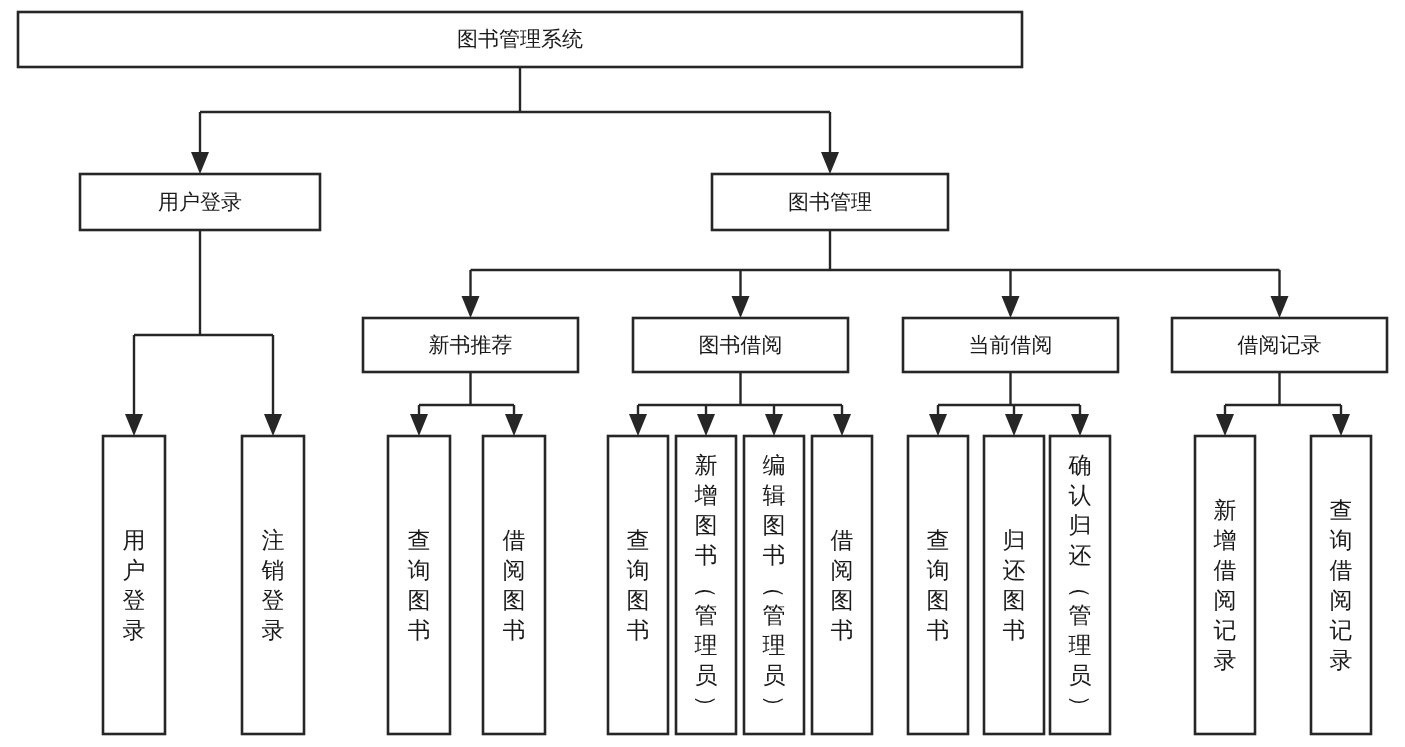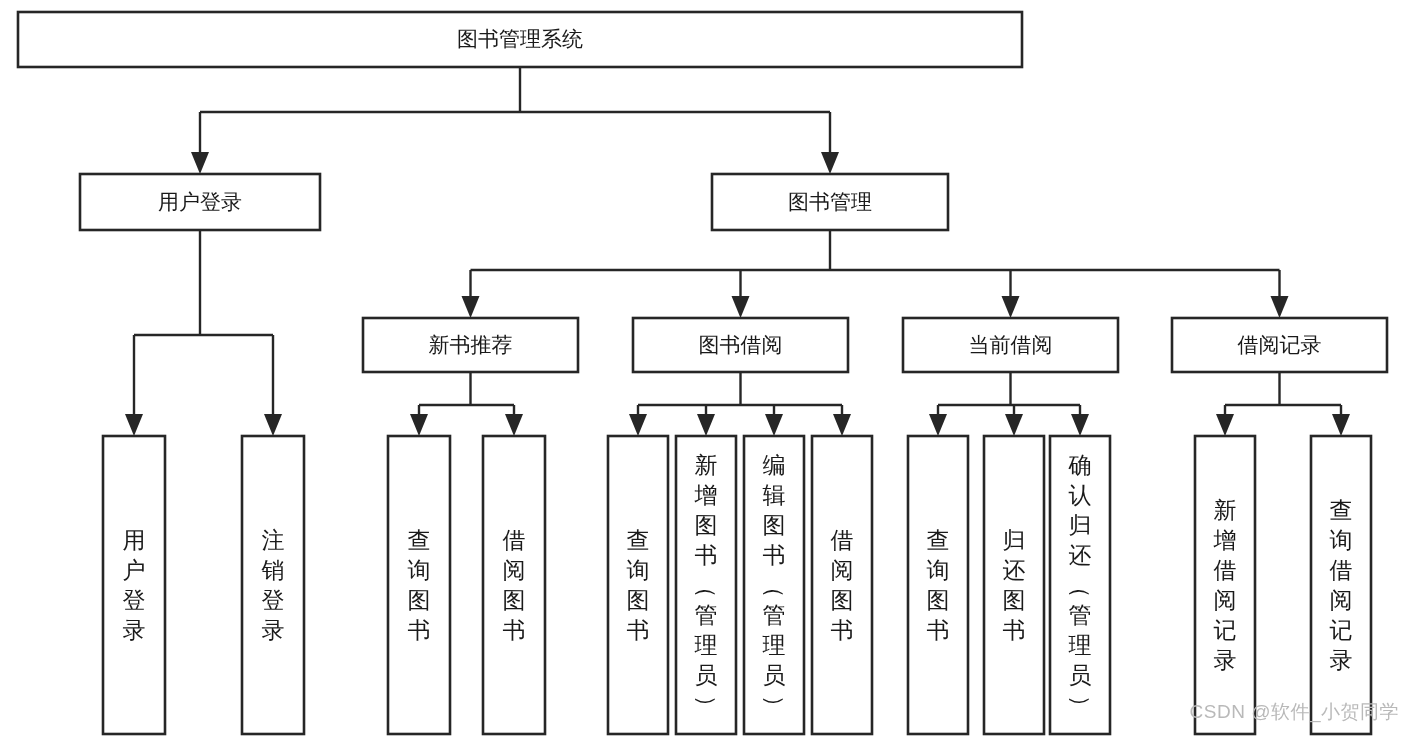--- a/index.html
+++ b/index.html
@@ -258,14 +258,13 @@
           <rect x="1311" y="436" width="60" height="298" class="node-rect"></rect>
           <text x="1341" y="518.4" class="node-label-vert">查</text>
           <text x="1341" y="548.4" class="node-label-vert">询</text>
           <text x="1341" y="578.4" class="node-label-vert">借</text>
           <text x="1341" y="608.4" class="node-label-vert">阅</text>
           <text x="1341" y="638.4" class="node-label-vert">记</text>
           <text x="1341" y="668.4" class="node-label-vert">录</text>
         </g>
       </g>
   </svg>
-  <div class="watermark">CSDN @软件_小贺同学</div>
 </div>
 
 </body></html>

